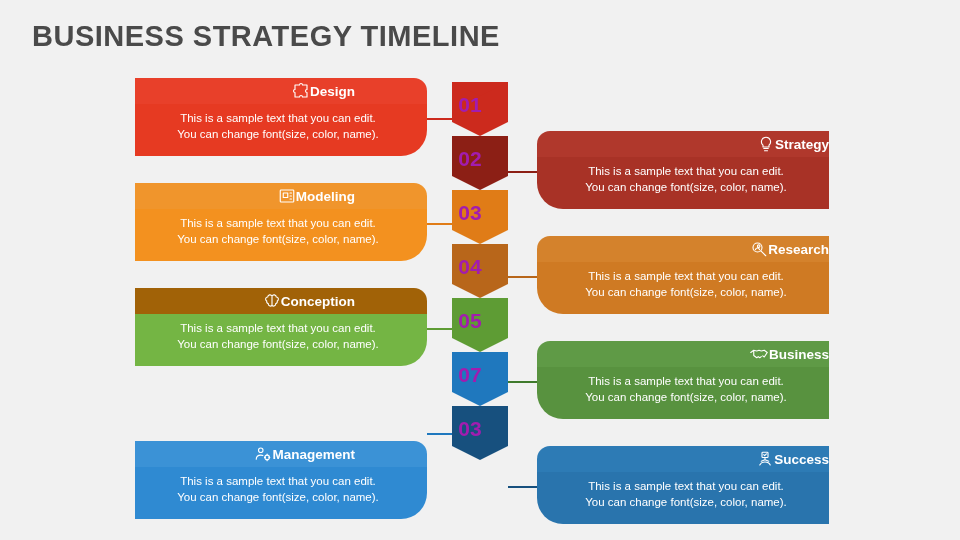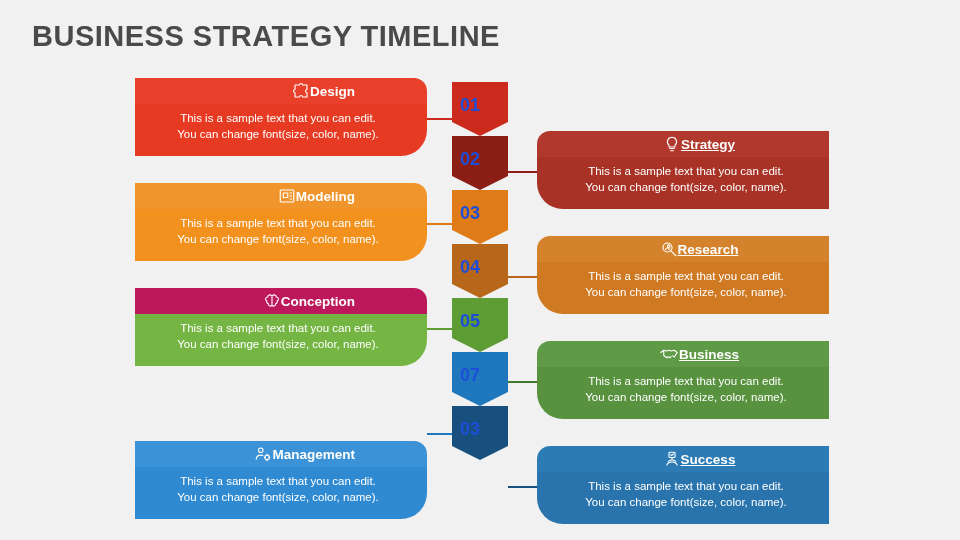--- a/index.html
+++ b/index.html
@@ -48,22 +48,22 @@
     clip-path: polygon(0 0, 100% 0, 100% 74%, 50% 100%, 0 74%);
   }
   .arrow-step .arrow-num {
     position: absolute;
     left: 0;
     top: 0;
     width: 36px;
     height: 46px;
     line-height: 46px;
     text-align: center;
-    color: #1d4ed8;
-    font-size: 18px;
+    color: #a21caf;
+    font-size: 21px;
     font-weight: bold;
     z-index: 3;
   }
   #arrow-cap {
     position: absolute;
     left: 452px;
     top: 82px;
     width: 56px;
     height: 14px;
     z-index: 4;
@@ -108,24 +108,23 @@
     padding-right: 72px;
     border-radius: 0 13px 0 0;
   }
   .card.left .card-body {
     text-align: center;
     border-radius: 0 0 26px 0;
     padding-right: 6px;
   }
   
   .card.right .card-head {
-    justify-content: center;
+    justify-content: flex-end;
     padding-left: 32px;
     border-radius: 13px 0 0 0;
-    text-decoration: underline;
   }
   .card.right .card-body {
     text-align: center;
     border-radius: 0 0 0 26px;
     padding-left: 6px;
   }
 
   .connector {
     position: absolute;
     height: 1.5px;
@@ -228,21 +227,21 @@
         </span>
         <span>Research</span>
       </div>
       <div class="card-body" style="background: rgb(207, 122, 35);">
         <div>This is a sample text that you can edit.</div>
         <div>You can change font(size, color, name).</div>
       </div>
     </div>
     <div class="connector" style="background: rgb(184, 102, 26); top: 276px; left: 508px; width: 29px;"></div>
     <div class="card left" style="left: 135px; top: 288px;">
-      <div class="card-head" style="background: #be185d;">
+      <div class="card-head" style="background: #a16207;">
         <span class="card-icon">
           <svg width="18" height="18" viewBox="0 0 24 24">
             <path stroke="#ffffff" stroke-width="1.5" fill="none" stroke-linecap="round" stroke-linejoin="round" d="M12 5.5a3 3 0 0 0-5.7 1.2A2.8 2.8 0 0 0 5 12a2.8 2.8 0 0 0 2 3.5A3 3 0 0 0 12 18M12 5.5a3 3 0 0 1 5.7 1.2A2.8 2.8 0 0 1 19 12a2.8 2.8 0 0 1-2 3.5A3 3 0 0 1 12 18M12 5.5V18"></path>
           </svg>
         </span>
         <span>Conception</span>
       </div>
       <div class="card-body" style="background: rgb(116, 181, 68);">
         <div>This is a sample text that you can edit.</div>
         <div>You can change font(size, color, name).</div>

